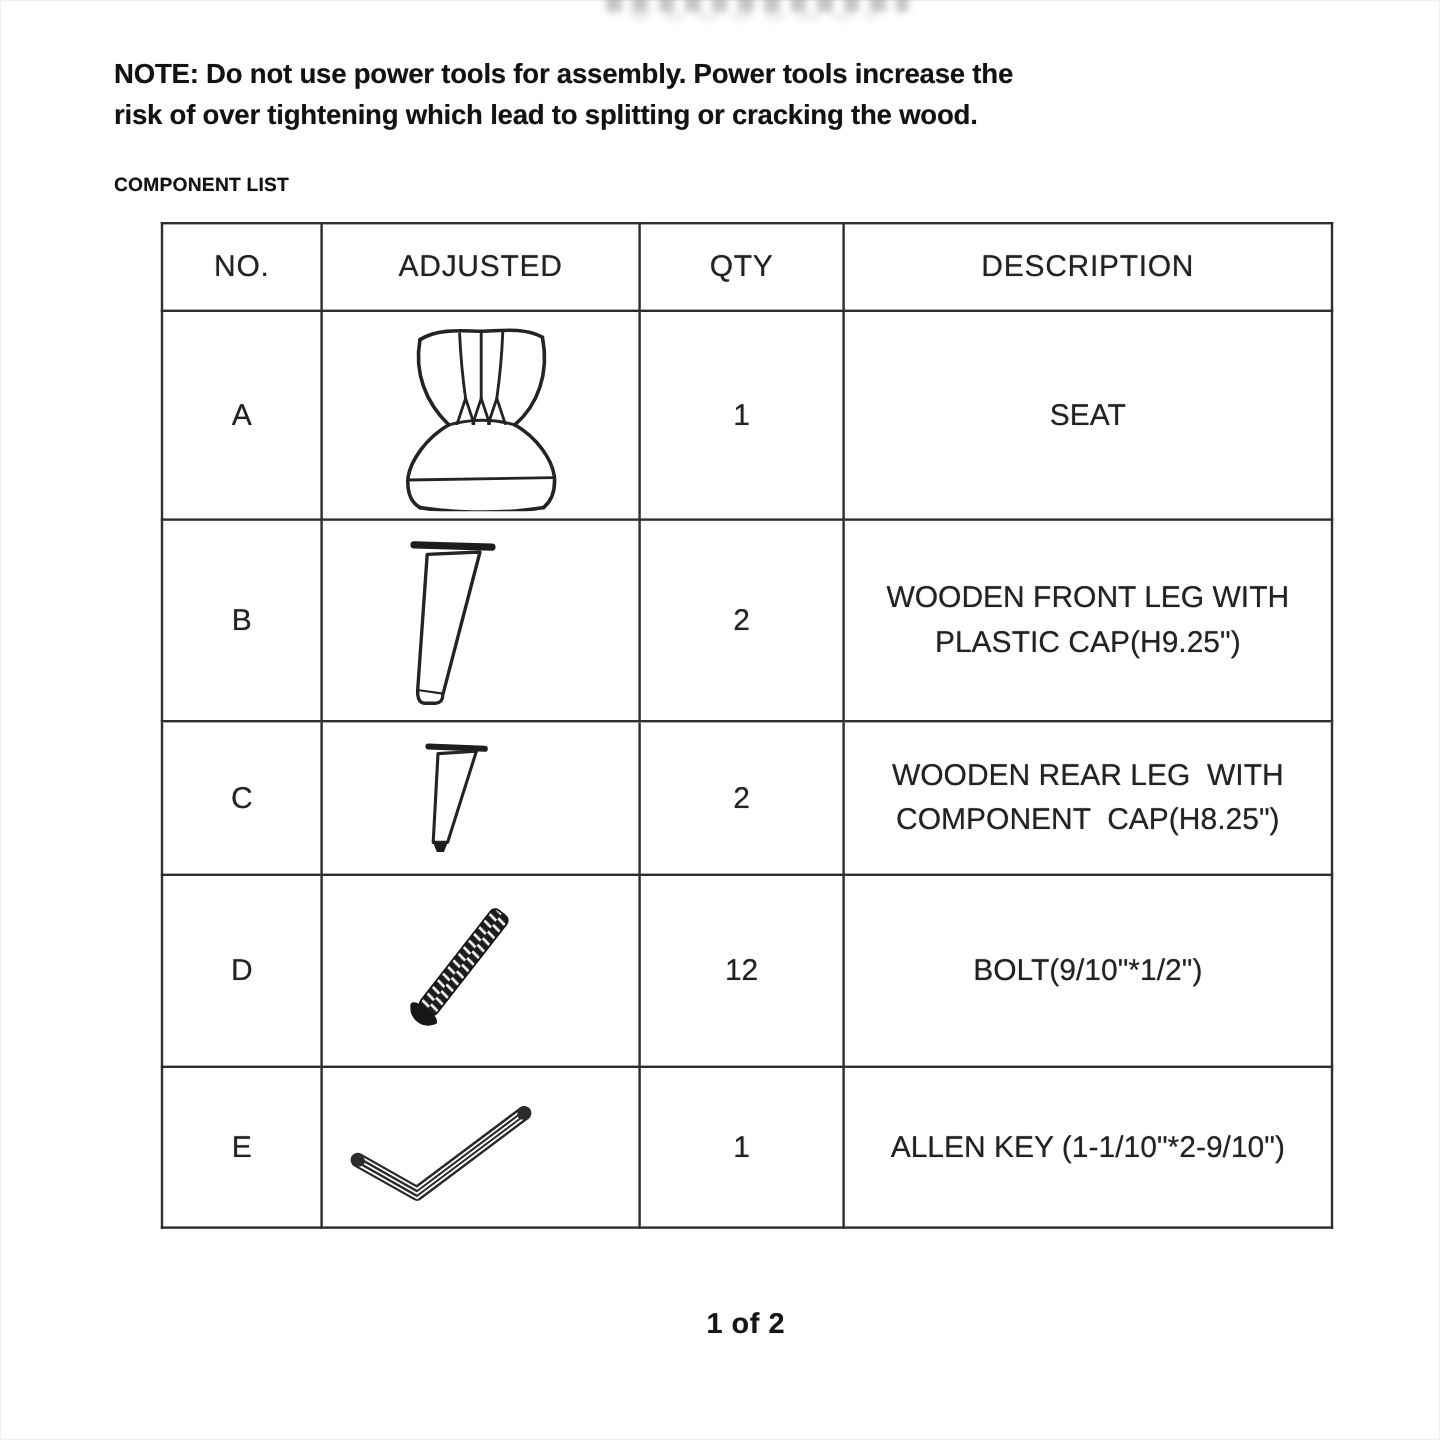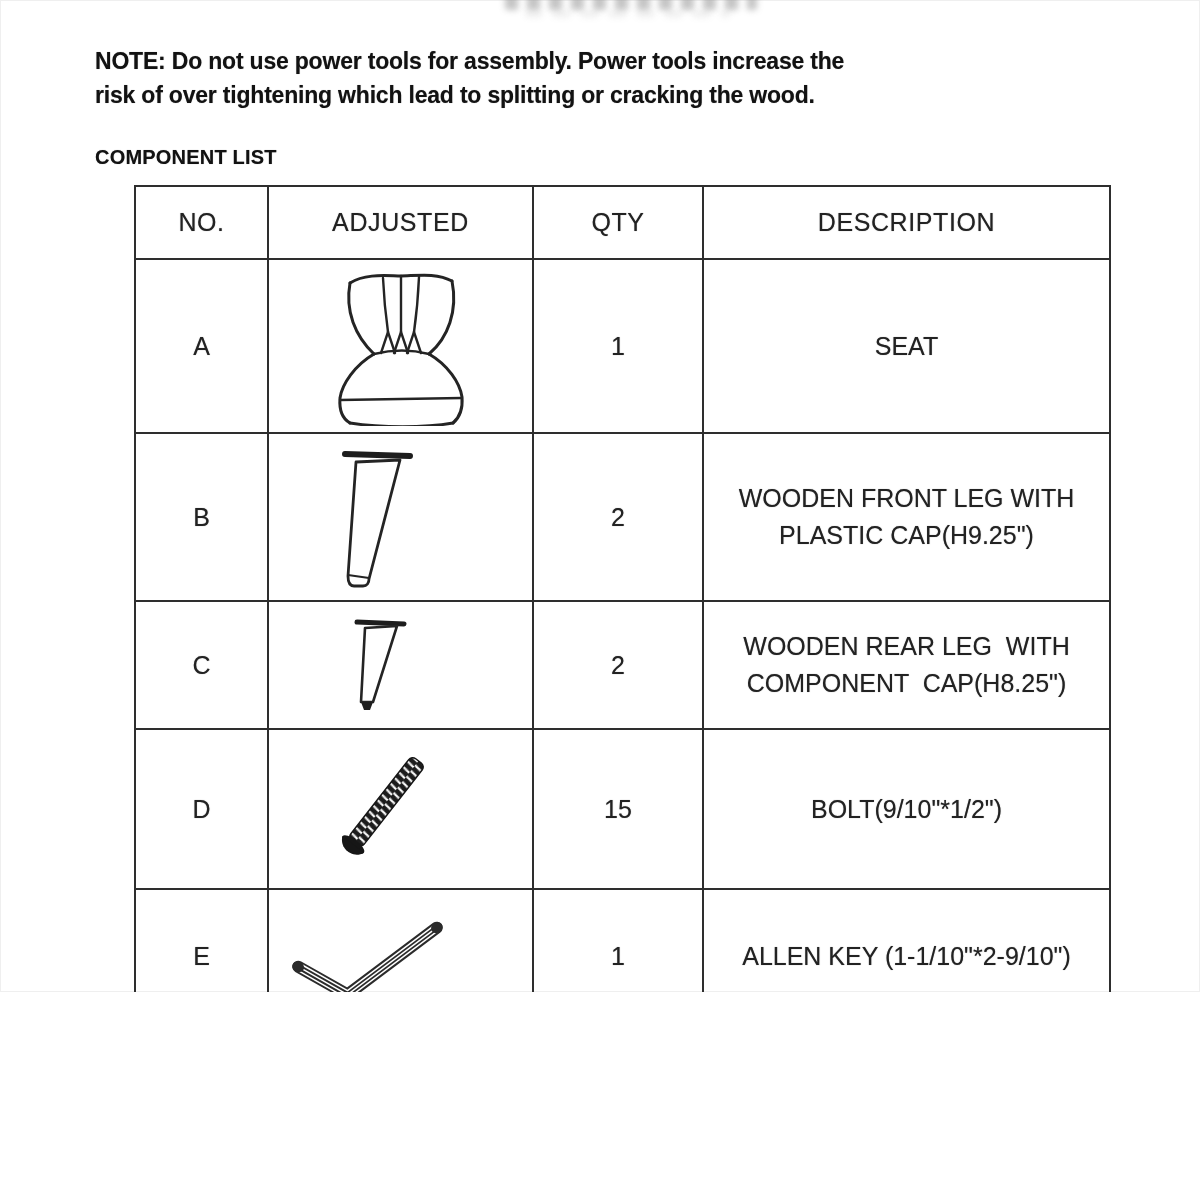--- a/index.html
+++ b/index.html
@@ -1,17 +1,17 @@
 <!DOCTYPE html>
 <html><head>
 <meta charset="utf-8">
 <style>
   html,body{margin:0;padding:0;background:#fff;}
   .canvas{
-    position:relative;width:1200px;height:992px;background:#ffffff;
+    position:relative;width:1200px;height:1200px;background:#ffffff;
     font-family:"Liberation Sans","DejaVu Sans",sans-serif;color:#1c1c1c;
     overflow:hidden;box-shadow:inset 0 0 0 1px #efefef;
   }
   
   .top-remnant{
     position:absolute;left:505px;top:-5px;width:252px;height:15px;border-radius:3px;
     background:repeating-linear-gradient(90deg,rgba(110,110,110,.8) 0 13px,rgba(255,255,255,0) 13px 22px);
     filter:blur(3px);opacity:.5;
   }
   .top-remnant2{
@@ -19,21 +19,21 @@
     background:repeating-linear-gradient(90deg,rgba(140,140,140,.7) 0 17px,rgba(255,255,255,0) 17px 28px);
     filter:blur(3px);opacity:.22;
   }
   .note{
     position:absolute;left:95px;top:44px;width:900px;
     font-size:23px;font-weight:bold;line-height:34px;letter-spacing:-0.2px;color:#121212;
     white-space:pre-line;text-shadow:0 0 0.8px rgba(0,0,0,.45);
   }
   .section-title{
     position:absolute;left:95px;top:146px;
-    font-size:20px;font-weight:bold;letter-spacing:0.2px;color:#121212;
+    font-size:16px;font-weight:bold;letter-spacing:0.2px;color:#121212;
     text-shadow:0 0 0.8px rgba(0,0,0,.45);
   }
   table.component{
     position:absolute;left:134px;top:185px;width:975px;
     border-collapse:collapse;table-layout:fixed;
   }
   table.component td{
     border:2px solid #2e2e2e;text-align:center;vertical-align:middle;
     font-size:25px;color:#222;padding:0 6px;
     text-shadow:0 0 0.9px rgba(20,20,20,.5);
@@ -154,21 +154,21 @@
                 </pattern>
               </defs>
               <g transform="translate(26,104) rotate(-52)">
                 <rect x="4" y="-8.5" width="104" height="17" rx="5" fill="url(#thr)" stroke="#161616" stroke-width="1.5"></rect>
                 <ellipse cx="2" cy="0" rx="5" ry="13.5" fill="#161616"></ellipse>
                 <path d="M 2,-13.5 C -10,-9 -10,9 2,13.5 Z" fill="#161616"></path>
               </g>
             </svg>
           </div>
         </td>
-        <td>15</td>
+        <td>12</td>
         <td class="desc">BOLT(9/10"*1/2")</td>
       </tr>
 
       <tr class="row-e">
         <td>E</td>
         <td class="draw">
           <div class="drawwrap">
             <svg width="255" height="113" viewBox="0 0 270 120">
               <polyline points="25,71 78,101 174,29" fill="none" stroke="#2b2b2b" stroke-width="13" stroke-linecap="round" stroke-linejoin="round"></polyline>
               <polyline points="25,66.7 78,96.7 174,24.7" fill="none" stroke="#ffffff" stroke-width="1.6" stroke-linecap="round" stroke-linejoin="round"></polyline>
@@ -178,14 +178,15 @@
               <ellipse cx="174" cy="29" rx="6.5" ry="5.5" fill="#2b2b2b" transform="rotate(-37 174 29)"></ellipse>
             </svg>
           </div>
         </td>
         <td>1</td>
         <td class="desc">ALLEN KEY (1-1/10"*2-9/10")</td>
       </tr>
     </tbody>
   </table>
 
+  <div class="footer">1 of 2</div>
 
 </div>
 
 </body></html>

